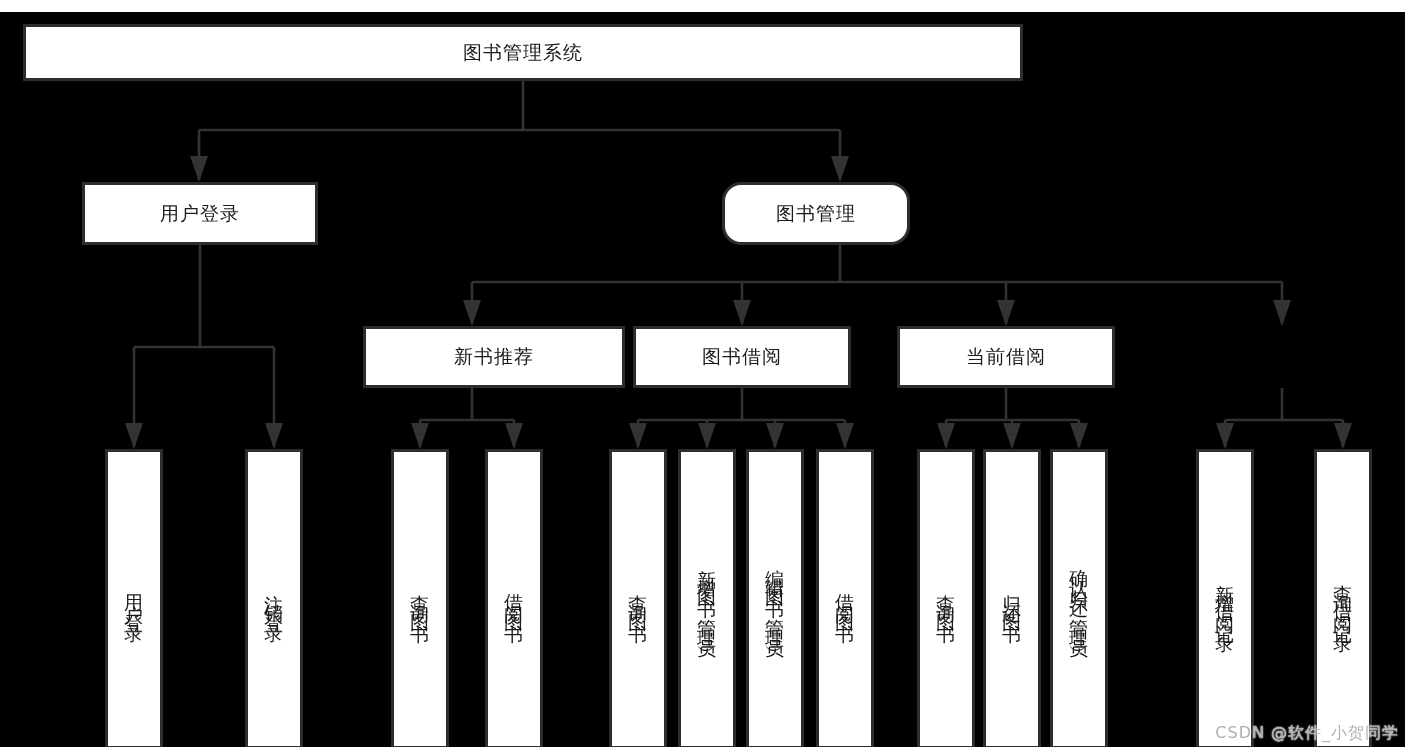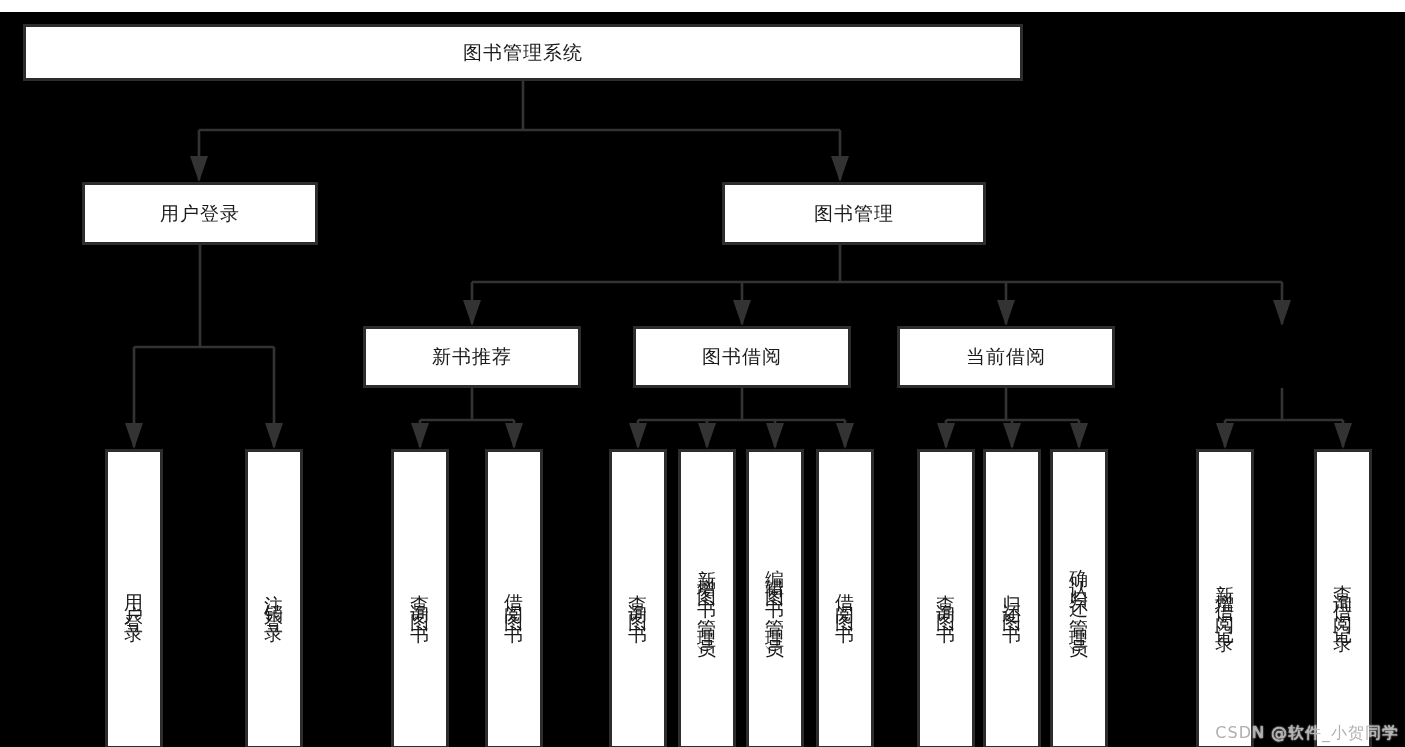--- a/index.html
+++ b/index.html
@@ -90,25 +90,25 @@
     </g>
   </svg>
 
   <div class="node" style="left:23px; top:12px; width:1000px; height:57px;">
     <span>图书管理系统</span>
   </div>
 
   <div class="node" style="left:82px; top:170px; width:236px; height:63px;">
     <span>用户登录</span>
   </div>
-  <div class="node" style="left:722px; top:170px; width:264px; height:63px;">
+  <div class="node" style="left:722px; top:170px; width:188px; height:63px;border-radius:19px;">
     <span>图书管理</span>
   </div>
 
-  <div class="node" style="left:363px; top:314px; width:218px; height:62px;">
+  <div class="node" style="left:363px; top:314px; width:262px; height:62px;">
     <span>新书推荐</span>
   </div>
   <div class="node" style="left:633px; top:314px; width:218px; height:62px;">
     <span>图书借阅</span>
   </div>
   <div class="node" style="left:897px; top:314px; width:218px; height:62px;">
     <span>当前借阅</span>
   </div>
 
   <div class="node leaf" style="left:105px; top:437px; width:58px; height:300px;">

